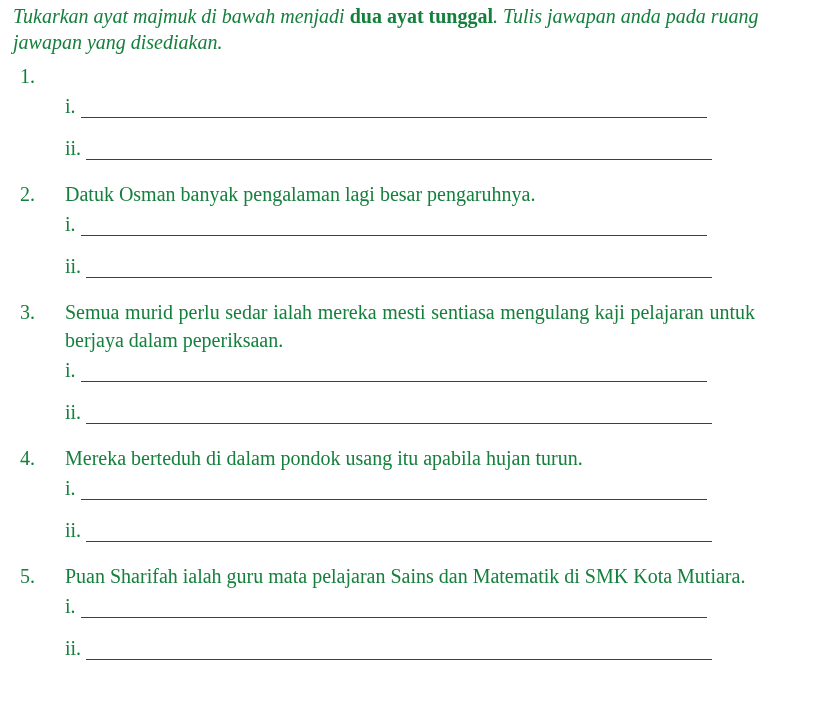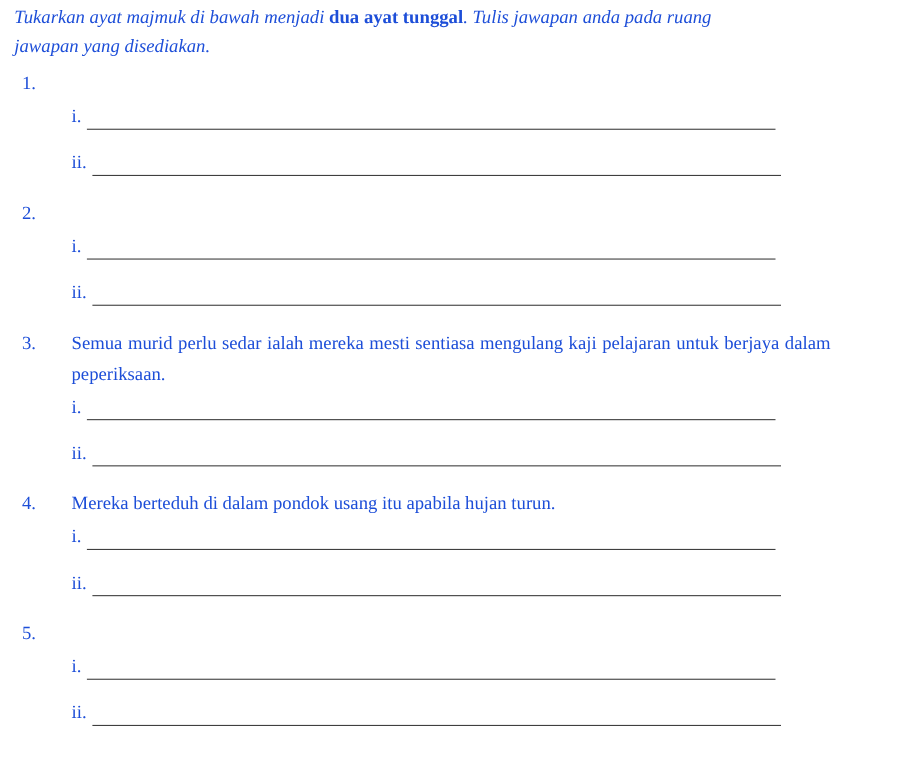--- a/index.html
+++ b/index.html
@@ -5,22 +5,22 @@
   * { margin: 0; padding: 0; box-sizing: border-box; }
   html, body { background: #ffffff; }
   .page {
     position: relative;
     width: 829px;
     height: 703px;
     background: #ffffff;
     padding: 3px 0 0 20px;
     overflow: hidden;
     font-family: "Liberation Serif", serif;
-    font-size: 17px;
-    color: #1d4ed8;
+    font-size: 20px;
+    color: #15803d;
   }
   .header {
     margin-left: -7px;
     line-height: 26px;
     width: 770px;
   }
   .header-line { white-space: nowrap; }
   .it { font-style: italic; }
   .bd { font-weight: bold; font-style: normal; }
   .questions { margin-top: 7px; }
@@ -70,20 +70,21 @@
       </div>
       <div class="answer-row">
         <span class="a-label">ii.</span>
         <span class="a-rule"></span>
       </div>
     </div>
 
     <div class="question">
       <div class="q-row">
         <span class="q-num">2.</span>
+        <p class="q-text">Datuk Osman banyak pengalaman lagi besar pengaruhnya.</p>
       </div>
       <div class="answer-row first">
         <span class="a-label">i.</span>
         <span class="a-rule"></span>
       </div>
       <div class="answer-row">
         <span class="a-label">ii.</span>
         <span class="a-rule"></span>
       </div>
     </div>
@@ -114,20 +115,21 @@
       </div>
       <div class="answer-row">
         <span class="a-label">ii.</span>
         <span class="a-rule"></span>
       </div>
     </div>
 
     <div class="question">
       <div class="q-row">
         <span class="q-num">5.</span>
+        <p class="q-text">Puan Sharifah ialah guru mata pelajaran Sains dan Matematik di SMK Kota Mutiara.</p>
       </div>
       <div class="answer-row first">
         <span class="a-label">i.</span>
         <span class="a-rule"></span>
       </div>
       <div class="answer-row">
         <span class="a-label">ii.</span>
         <span class="a-rule"></span>
       </div>
     </div>

